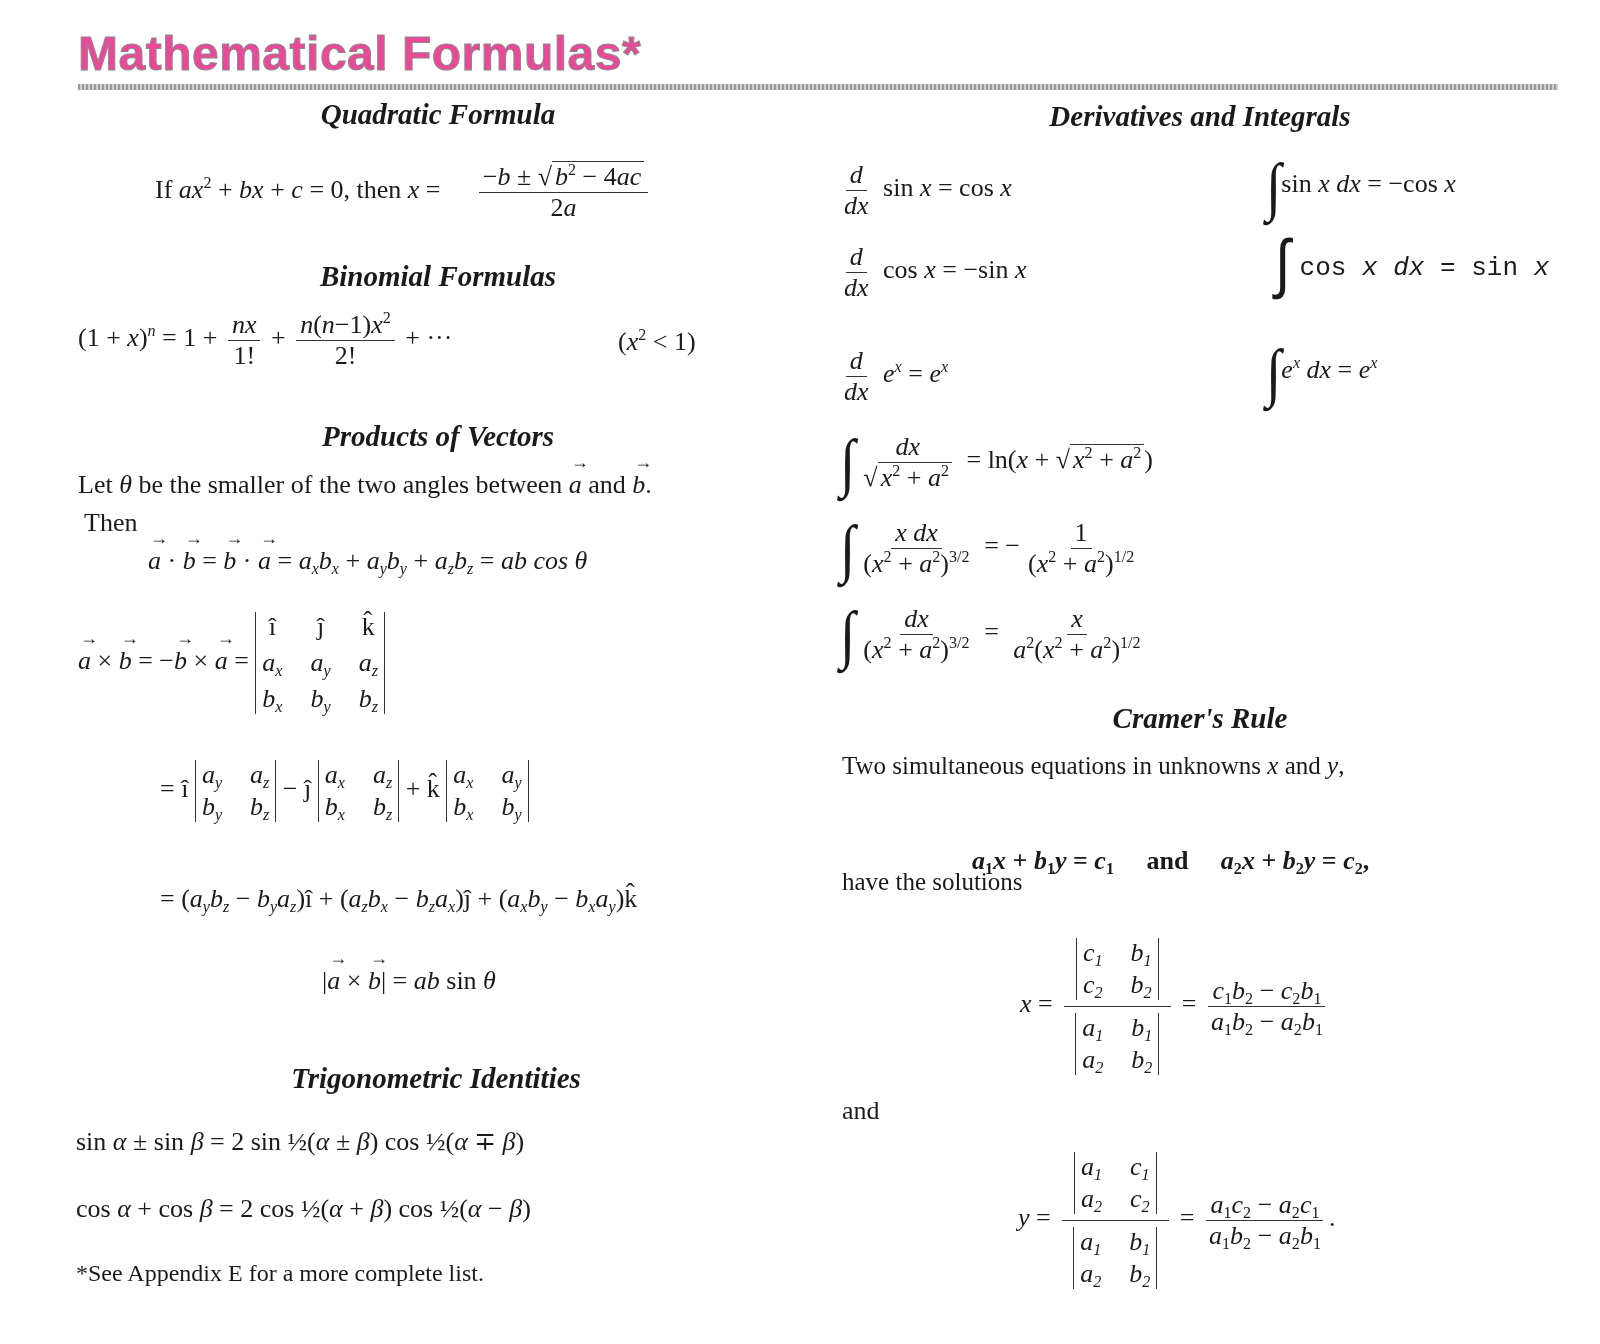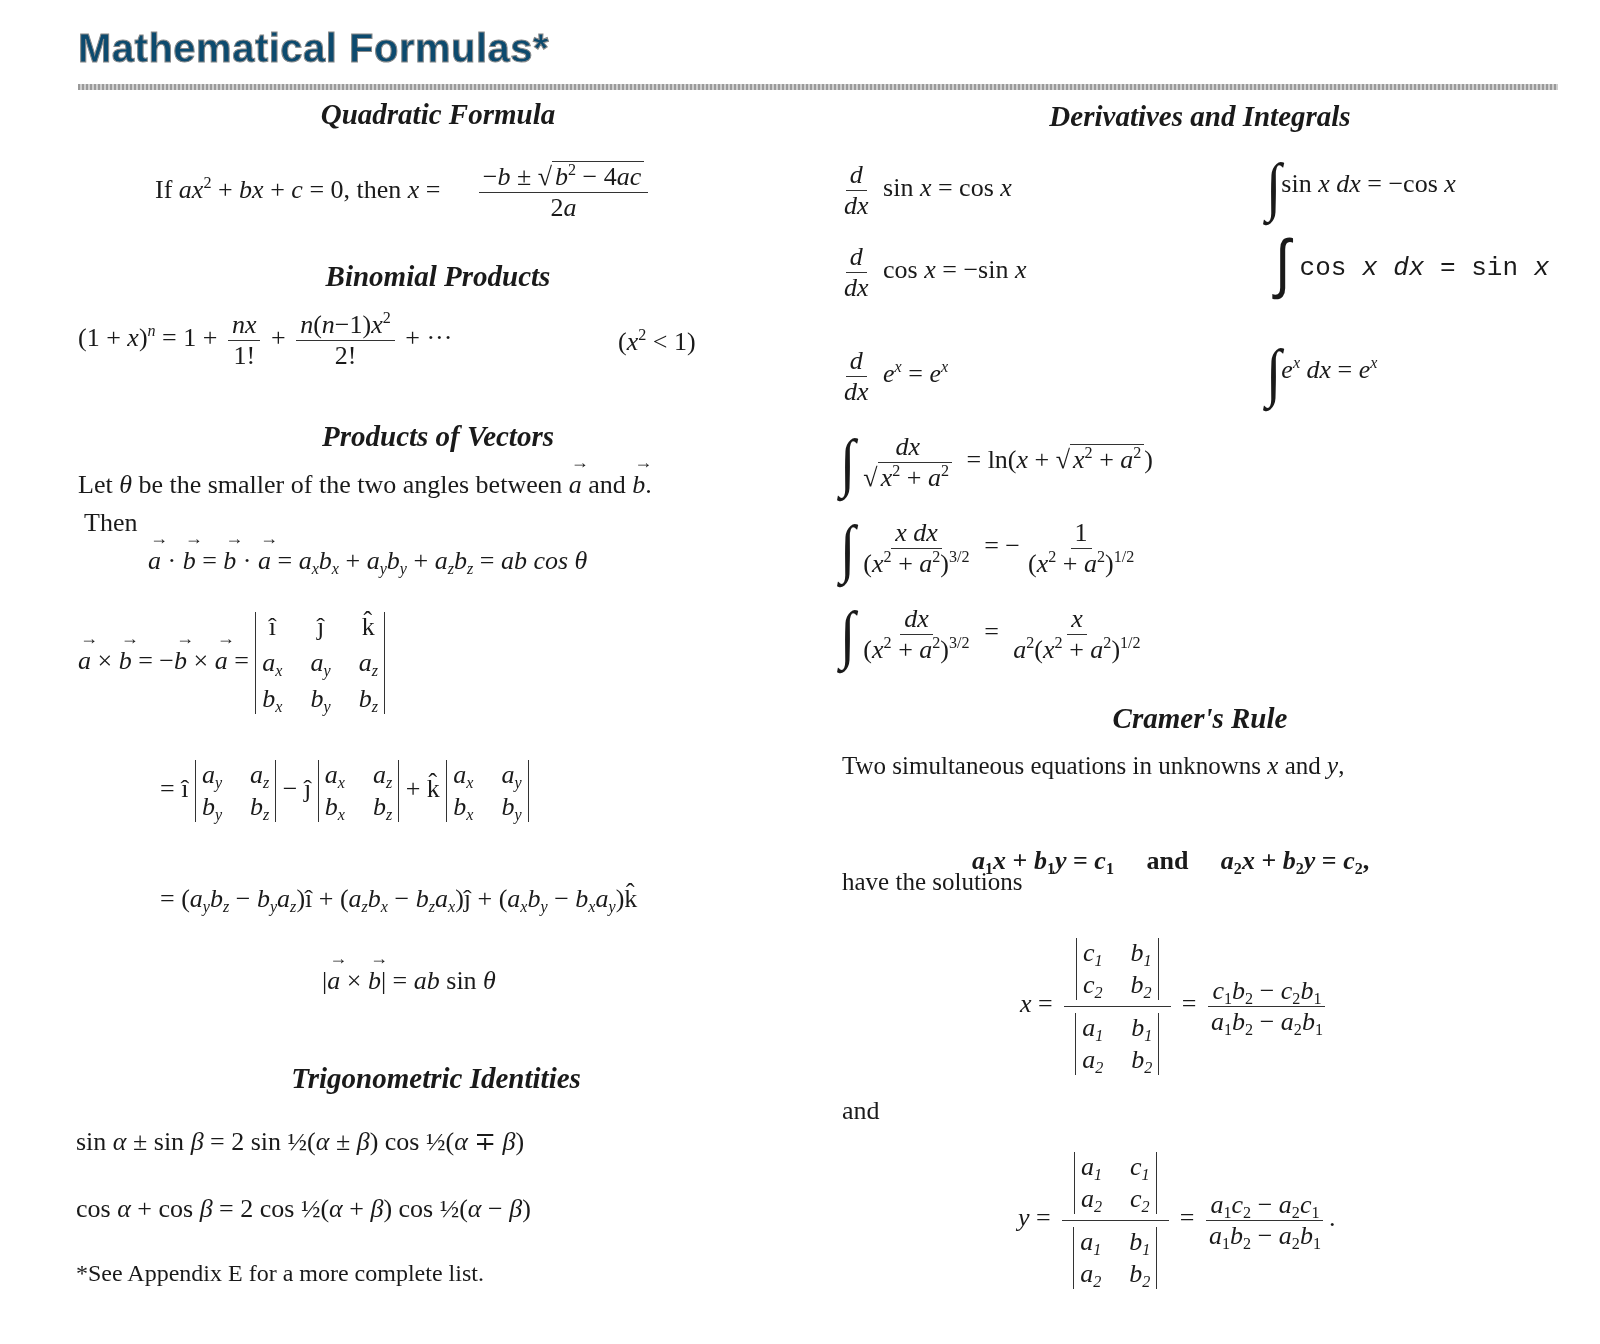--- a/index.html
+++ b/index.html
@@ -1,20 +1,20 @@
 <!DOCTYPE html>
 <html><head>
 <meta charset="utf-8">
 <style>
   html,body{margin:0;padding:0;background:#fff;}
   body{width:1600px;height:1344px;position:relative;overflow:hidden;
        font-family:"Liberation Serif","DejaVu Serif",serif;color:#1a1a1a;}
   .abs{position:absolute;white-space:nowrap;}
   .title{left:78px;top:26px;font-family:"Liberation Sans","DejaVu Sans",sans-serif;
-         font-weight:bold;font-size:40px;color:#0c4a6e;
+         font-weight:bold;font-size:48px;color:#ec4899;
          -webkit-text-stroke:1px #8a8a8a;letter-spacing:0.5px;}
   .rule{left:78px;top:84px;width:1480px;height:6px;
         background:repeating-linear-gradient(90deg,#9a9a9a 0 2px,#cfcfcf 2px 4px);}
   .h{font-weight:bold;font-style:italic;font-size:29px;text-align:center;}
   .m{font-size:26px;}
   i{font-style:italic;}
   .frac{display:inline-flex;flex-direction:column;align-items:center;vertical-align:middle;margin:0 4px;}
   .frac > span{display:block;padding:0 4px;line-height:1.15;}
   .frac > span:first-child{border-bottom:1.5px solid #333;}
   sup{font-size:0.62em;vertical-align:0.65em;line-height:0;}
@@ -40,21 +40,21 @@
 <div class="abs h" style="left:238px;top:98px;width:400px;font-style:italic;">Quadratic Formula</div>
 
 <div class="abs m" style="left:155px;top:162px;">
   If <i>ax</i><sup>2</sup> + <i>bx</i> + <i>c</i> = 0, then <i>x</i> =
   <span class="frac" style="width:225px;">
     <span>−<i>b</i> ± <span class="sqrt">√<span class="rad"><i>b</i><sup>2</sup> − 4<i>ac</i></span></span></span>
     <span>2<i>a</i></span>
   </span>
 </div>
 
-<div class="abs h" style="left:238px;top:260px;width:400px;">Binomial Products</div>
+<div class="abs h" style="left:238px;top:260px;width:400px;">Binomial Formulas</div>
 
 <div class="abs m" style="left:78px;top:310px;">
   (1 + <i>x</i>)<sup><i>n</i></sup> = 1 +
   <span class="frac">
       <span><i>nx</i></span>
       <span>1!</span>
     </span> +
   <span class="frac">
       <span><i>n</i>(<i>n</i>−1)<i>x</i><sup>2</sup></span>
       <span>2!</span>

